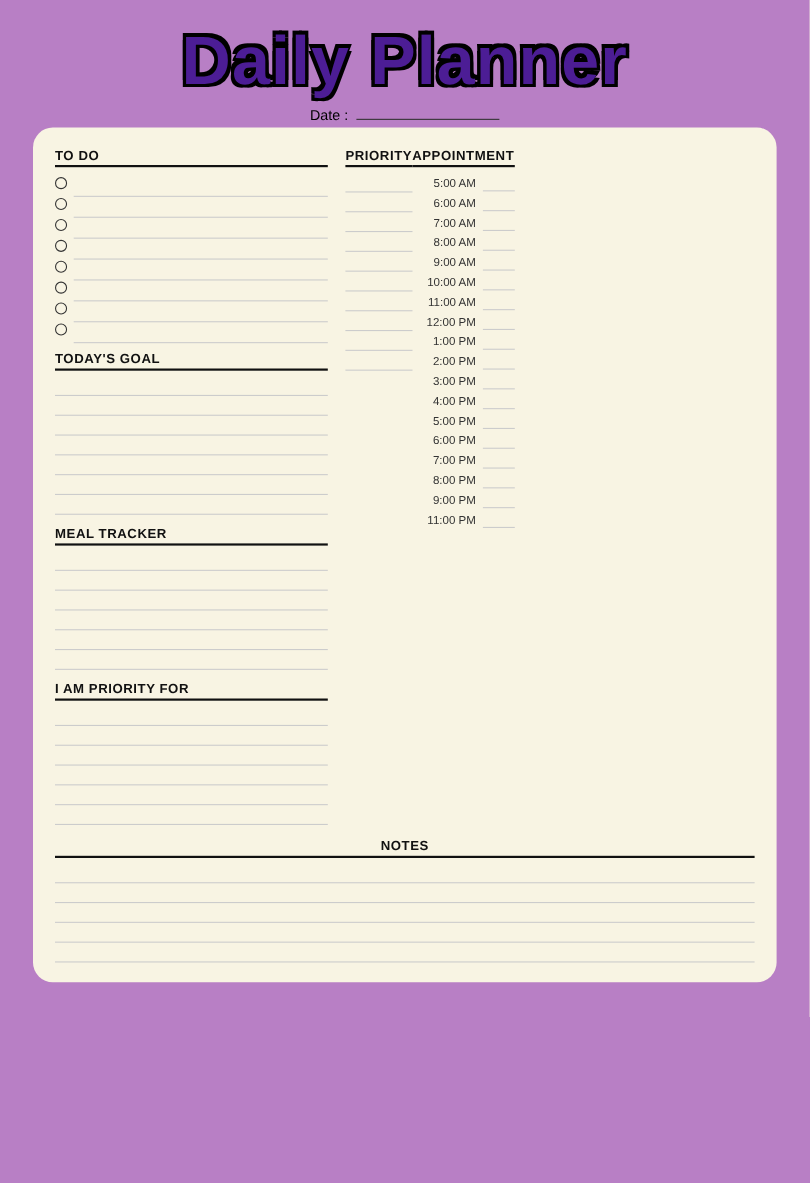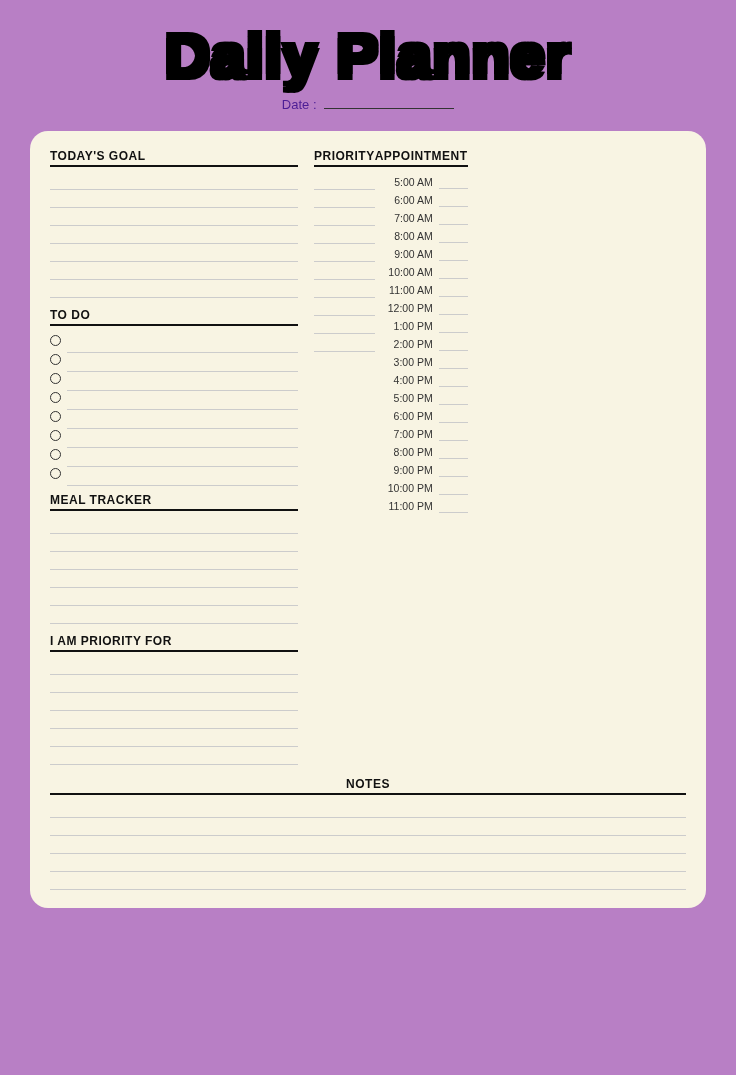--- a/index.html
+++ b/index.html
@@ -15,30 +15,30 @@
     }
     .page-wrapper {
       width: 100%;
       display: flex;
       flex-direction: column;
       align-items: center;
     }
     .title {
       font-size: 62px;
       font-weight: 900;
-      color: #000000;
+      color: #4c1d95;
       text-shadow: -3px -3px 0 #000, 3px -3px 0 #000, -3px 3px 0 #000, 3px 3px 0 #000;
       font-family: Arial Black, Arial, sans-serif;
       letter-spacing: 1px;
       margin-bottom: 6px;
     }
     .date-line {
       font-size: 13px;
-      color: #4c1d95;
-      margin-bottom: 19px;
+      color: #000000;
+      margin-bottom: 4px;
     }
     .date-underline {
       display: inline-block;
       border-bottom: 1.5px solid #333;
       width: 130px;
       margin-left: 4px;
     }
     .planner-card {
       background-color: #f8f4e3;
       border-radius: 18px;
@@ -159,67 +159,67 @@
     <span>Date :</span>
     <span class="date-underline"></span>
   </div>
 
   <div class="planner-card">
     <div class="main-columns">
 
       <div class="left-column">
 
         <div class="section-box">
+          <div class="section-title">TO DO</div>
+          <div class="lines-block">
+            <div class="todo-item">
+                <div class="todo-circle"></div>
+                <div class="todo-line"></div>
+              </div>
+            <div class="todo-item">
+                <div class="todo-circle"></div>
+                <div class="todo-line"></div>
+              </div>
+            <div class="todo-item">
+                <div class="todo-circle"></div>
+                <div class="todo-line"></div>
+              </div>
+            <div class="todo-item">
+                <div class="todo-circle"></div>
+                <div class="todo-line"></div>
+              </div>
+            <div class="todo-item">
+                <div class="todo-circle"></div>
+                <div class="todo-line"></div>
+              </div>
+            <div class="todo-item">
+                <div class="todo-circle"></div>
+                <div class="todo-line"></div>
+              </div>
+            <div class="todo-item">
+                <div class="todo-circle"></div>
+                <div class="todo-line"></div>
+              </div>
+            <div class="todo-item">
+                <div class="todo-circle"></div>
+                <div class="todo-line"></div>
+              </div>
+          </div>
+        </div>
+
+        <div class="section-box">
           <div class="section-title">TODAY'S GOAL</div>
           <div class="lines-block">
             <div class="write-line"></div>
             <div class="write-line"></div>
             <div class="write-line"></div>
             <div class="write-line"></div>
             <div class="write-line"></div>
             <div class="write-line"></div>
             <div class="write-line"></div>
-          </div>
-        </div>
-
-        <div class="section-box">
-          <div class="section-title">TO DO</div>
-          <div class="lines-block">
-            <div class="todo-item">
-                <div class="todo-circle"></div>
-                <div class="todo-line"></div>
-              </div>
-            <div class="todo-item">
-                <div class="todo-circle"></div>
-                <div class="todo-line"></div>
-              </div>
-            <div class="todo-item">
-                <div class="todo-circle"></div>
-                <div class="todo-line"></div>
-              </div>
-            <div class="todo-item">
-                <div class="todo-circle"></div>
-                <div class="todo-line"></div>
-              </div>
-            <div class="todo-item">
-                <div class="todo-circle"></div>
-                <div class="todo-line"></div>
-              </div>
-            <div class="todo-item">
-                <div class="todo-circle"></div>
-                <div class="todo-line"></div>
-              </div>
-            <div class="todo-item">
-                <div class="todo-circle"></div>
-                <div class="todo-line"></div>
-              </div>
-            <div class="todo-item">
-                <div class="todo-circle"></div>
-                <div class="todo-line"></div>
-              </div>
           </div>
         </div>
 
         <div class="section-box">
           <div class="section-title">MEAL TRACKER</div>
           <div class="lines-block">
             <div class="write-line"></div>
             <div class="write-line"></div>
             <div class="write-line"></div>
             <div class="write-line"></div>
@@ -325,24 +325,20 @@
               </div>
               <div class="appt-row">
                 <div class="appt-time">8:00 PM</div>
                 <div class="appt-line"></div>
               </div>
               <div class="appt-row">
                 <div class="appt-time">9:00 PM</div>
                 <div class="appt-line"></div>
               </div>
               <div class="appt-row">
-                <div class="appt-time">10:00 PM</div>
-                <div class="appt-line"></div>
-              </div>
-              <div class="appt-row">
                 <div class="appt-time">11:00 PM</div>
                 <div class="appt-line"></div>
               </div>
             </div>
         </div>
 
       </div>
     </div>
 
     <div class="notes-section">

